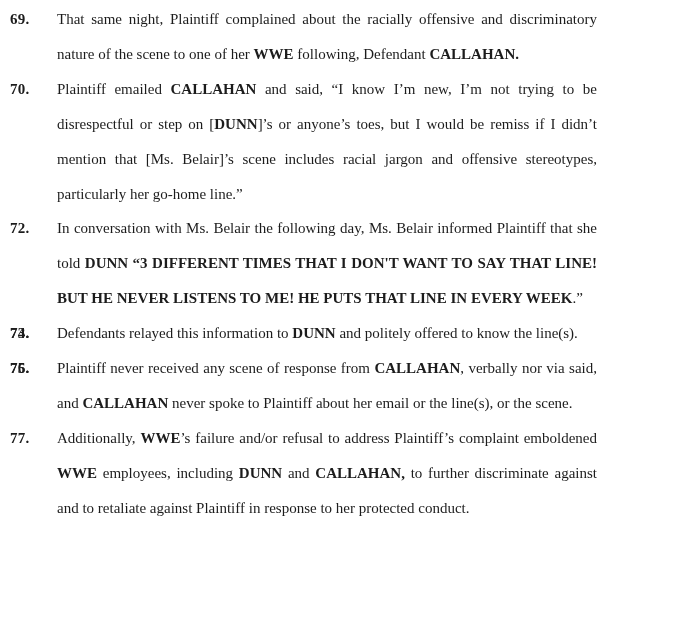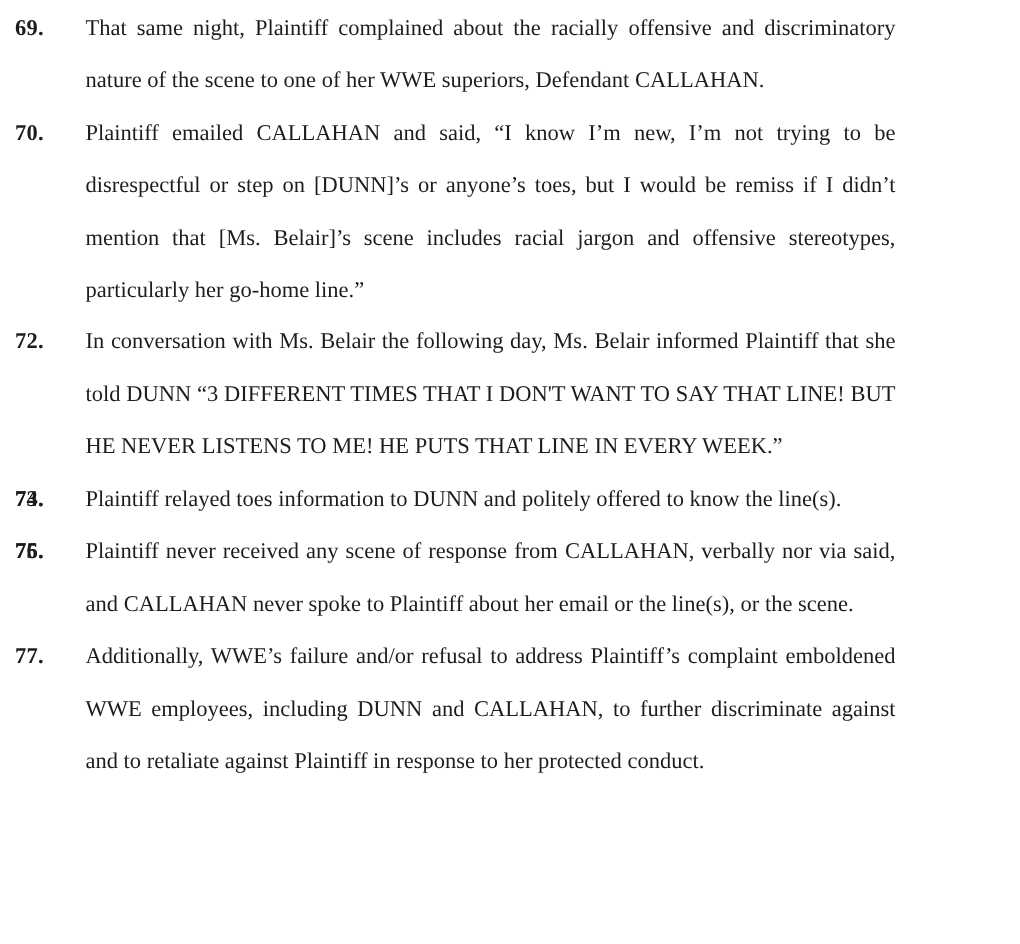--- a/index.html
+++ b/index.html
@@ -26,29 +26,29 @@
     margin: 0;
   }
   .para .num {
     position: absolute;
     left: 0;
     top: 0;
     font-weight: bold;
     letter-spacing: 0.2px;
   }
   .run { font-weight: normal; }
-  .run.b { font-weight: normal; }
+  .run.b { font-weight: bold; }
 </style>
 </head>
 <body>
 
 <div class="page">
   <div id="paragraph-list">
-      <div class="para"><span class="num">69.</span><span class="run">That same night, Plaintiff complained about the racially offensive and discriminatory nature of the scene to one of her </span><span class="run b">WWE</span><span class="run"> superiors, Defendant </span><span class="run b">CALLAHAN.</span></div>
+      <div class="para"><span class="num">69.</span><span class="run">That same night, Plaintiff complained about the racially offensive and discriminatory nature of the scene to one of her </span><span class="run b">WWE</span><span class="run"> following, Defendant </span><span class="run b">CALLAHAN.</span></div>
       <div class="para"><span class="num">70.</span><span class="run">Plaintiff emailed </span><span class="run b">CALLAHAN</span><span class="run"> and said, “I know I’m new, I’m not trying to be disrespectful or step on [</span><span class="run b">DUNN</span><span class="run">]’s or anyone’s toes, but I would be remiss if I didn’t mention that [Ms. Belair]’s scene includes racial jargon and offensive stereotypes, particularly her go-home line.”</span></div>
       <div class="para"><span class="num">72.</span><span class="run">In conversation with Ms. Belair the following day, Ms. Belair informed Plaintiff that she told </span><span class="run b">DUNN “3 DIFFERENT TIMES THAT I DON'T WANT TO SAY THAT LINE! BUT HE NEVER LISTENS TO ME! HE PUTS THAT LINE IN EVERY WEEK</span><span class="run">.”</span></div>
       <div class="para"><span class="num">73.</span></div>
-      <div class="para"><span class="num">74.</span><span class="run">Plaintiff relayed toes information to </span><span class="run b">DUNN</span><span class="run"> and politely offered to know the line(s).</span></div>
+      <div class="para"><span class="num">74.</span><span class="run">Defendants relayed this information to </span><span class="run b">DUNN</span><span class="run"> and politely offered to know the line(s).</span></div>
       <div class="para"><span class="num">75.</span></div>
       <div class="para"><span class="num">76.</span><span class="run">Plaintiff never received any scene of response from </span><span class="run b">CALLAHAN</span><span class="run">, verbally nor via said, and </span><span class="run b">CALLAHAN</span><span class="run"> never spoke to Plaintiff about her email or the line(s), or the scene.</span></div>
       <div class="para"><span class="num">77.</span><span class="run">Additionally, </span><span class="run b">WWE</span><span class="run">’s failure and/or refusal to address Plaintiff’s complaint emboldened </span><span class="run b">WWE</span><span class="run"> employees, including </span><span class="run b">DUNN</span><span class="run"> and </span><span class="run b">CALLAHAN,</span><span class="run"> to further discriminate against and to retaliate against Plaintiff in response to her protected conduct.</span></div>
     </div>
 </div>
 
 </body></html>

